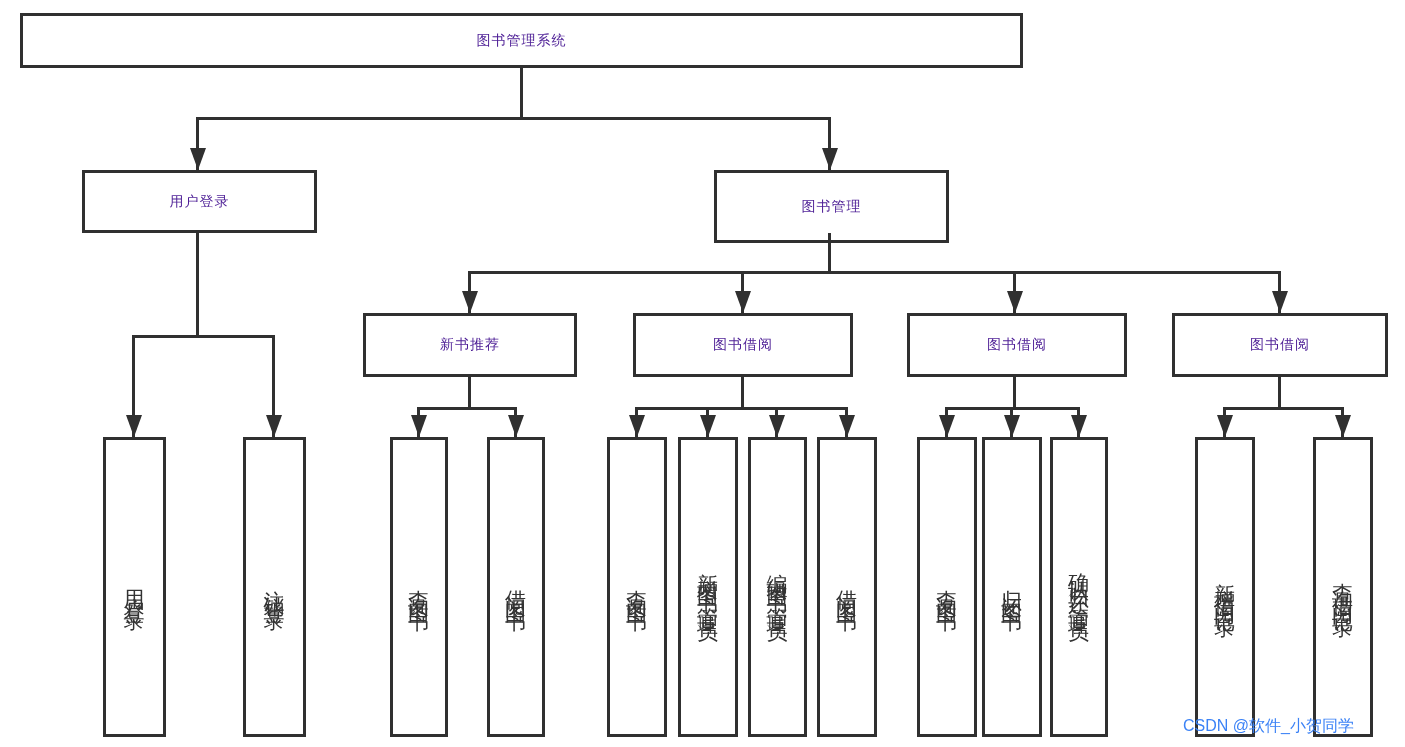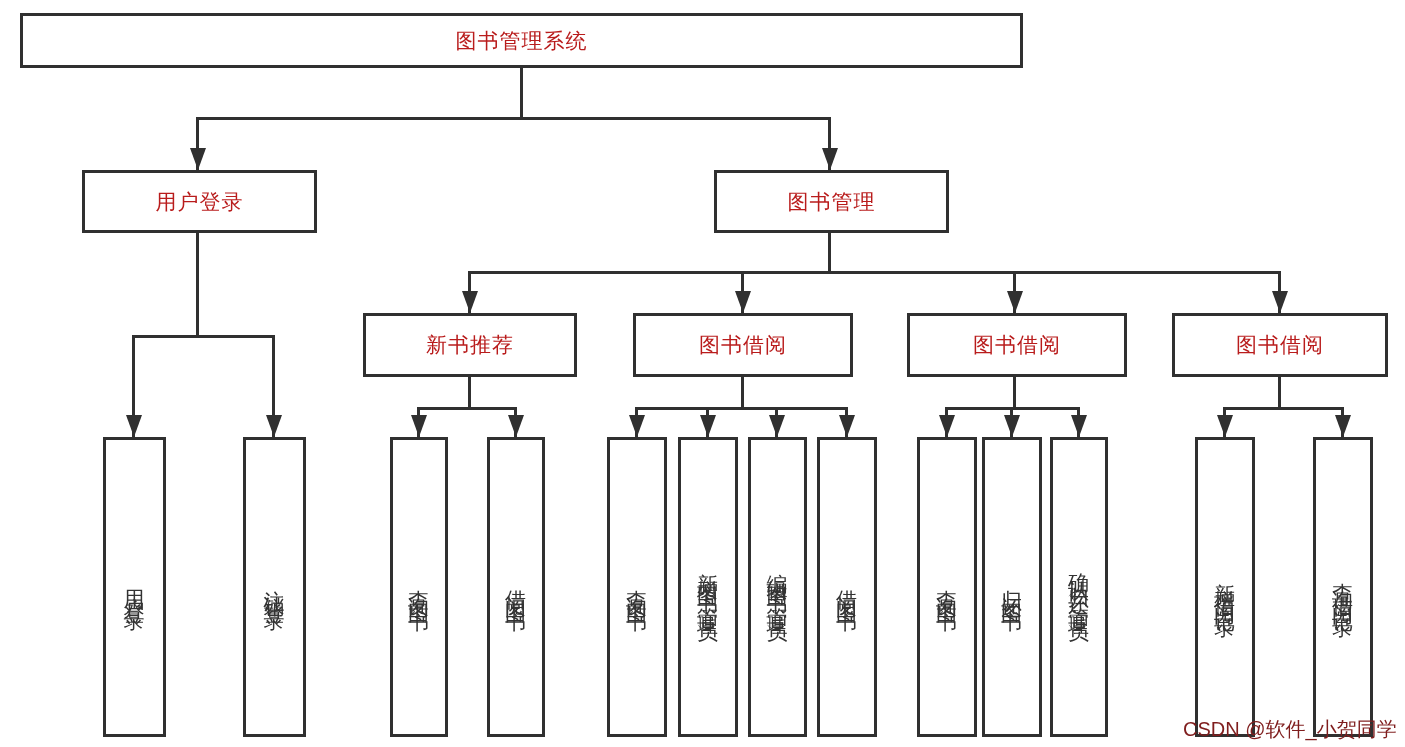--- a/index.html
+++ b/index.html
@@ -14,22 +14,22 @@
   .box{
     position:absolute;
     box-sizing:border-box;
     background:#ffffff;
     border:3px solid #303030;
     display:flex;
     align-items:center;
     justify-content:center;
   }
   .hlabel{
-    font-size:21px;
-    color:#b91c1c;
+    font-size:14px;
+    color:#4c1d95;
     white-space:nowrap;
     letter-spacing:1px;
   }
   .vlabel{
     font-size:21px;
     color:#333333;
     writing-mode:vertical-lr;
     text-orientation:mixed;
     letter-spacing:7px;
     line-height:1;
@@ -38,40 +38,40 @@
   .hline{position:absolute;height:3px;background:#303030;}
   .arrow{
     position:absolute;width:0;height:0;
     border-left:8px solid transparent;
     border-right:8px solid transparent;
     border-top:22px solid #303030;
   }
   .watermark{
     position:absolute;
     left:1183px;top:716px;
-    font-size:20px;
-    color:#7f1d1d;
+    font-size:16px;
+    color:#3b82f6;
     white-space:nowrap;
     z-index:10;
   }
 </style>
 </head>
 <body>
 
 <div class="canvas">
 
   <div class="box" style="left:20px;top:13px;width:1003px;height:55px">
     <span class="hlabel">图书管理系统</span>
   </div>
 
   <div class="box" style="left:82px;top:170px;width:235px;height:63px">
     <span class="hlabel">用户登录</span>
   </div>
 
-  <div class="box" style="left:714px;top:170px;width:235px;height:63px">
+  <div class="box" style="left:714px;top:170px;width:235px;height:73px">
     <span class="hlabel">图书管理</span>
   </div>
 
   <div class="box" style="left:633px;top:313px;width:220px;height:64px">
     <span class="hlabel">图书借阅</span>
   </div>
 
   <div class="box" style="left:363px;top:313px;width:214px;height:64px">
     <span class="hlabel">新书推荐</span>
   </div>

